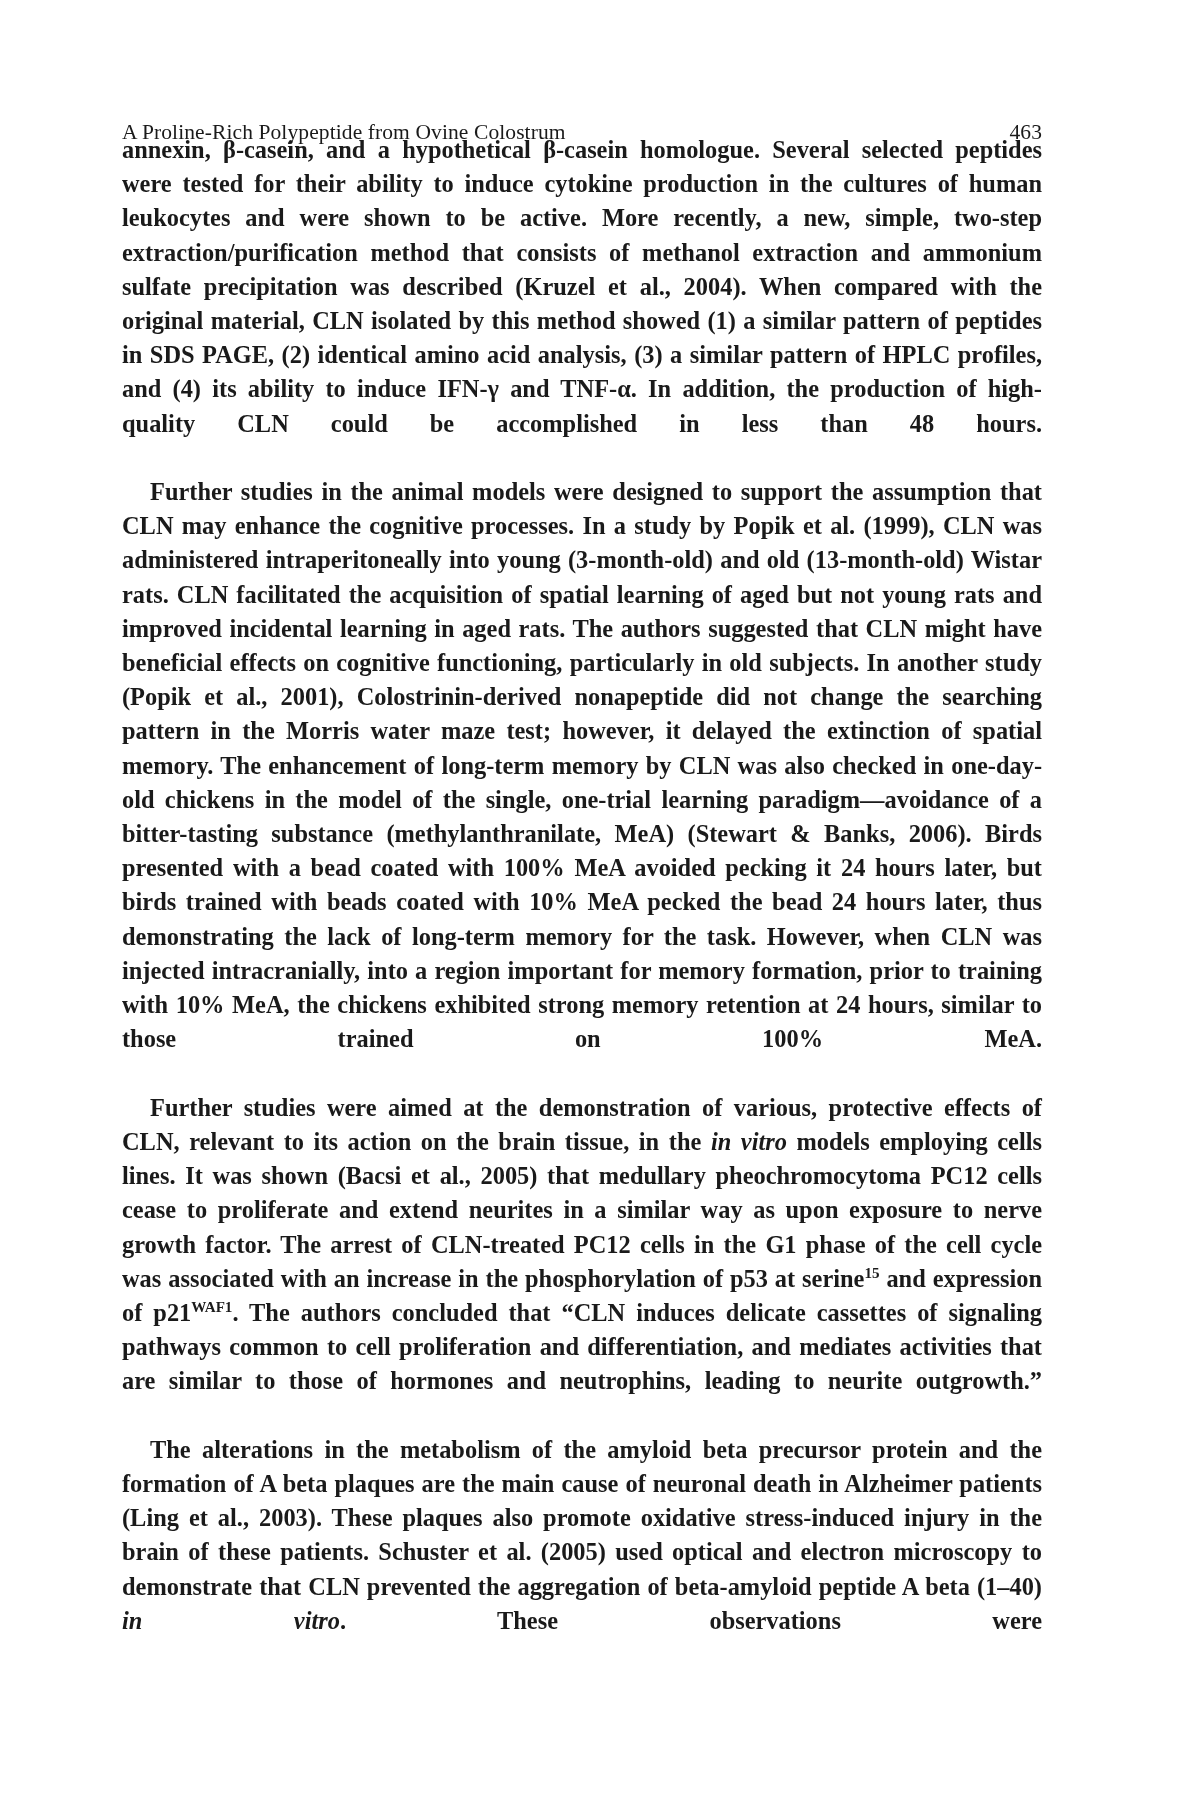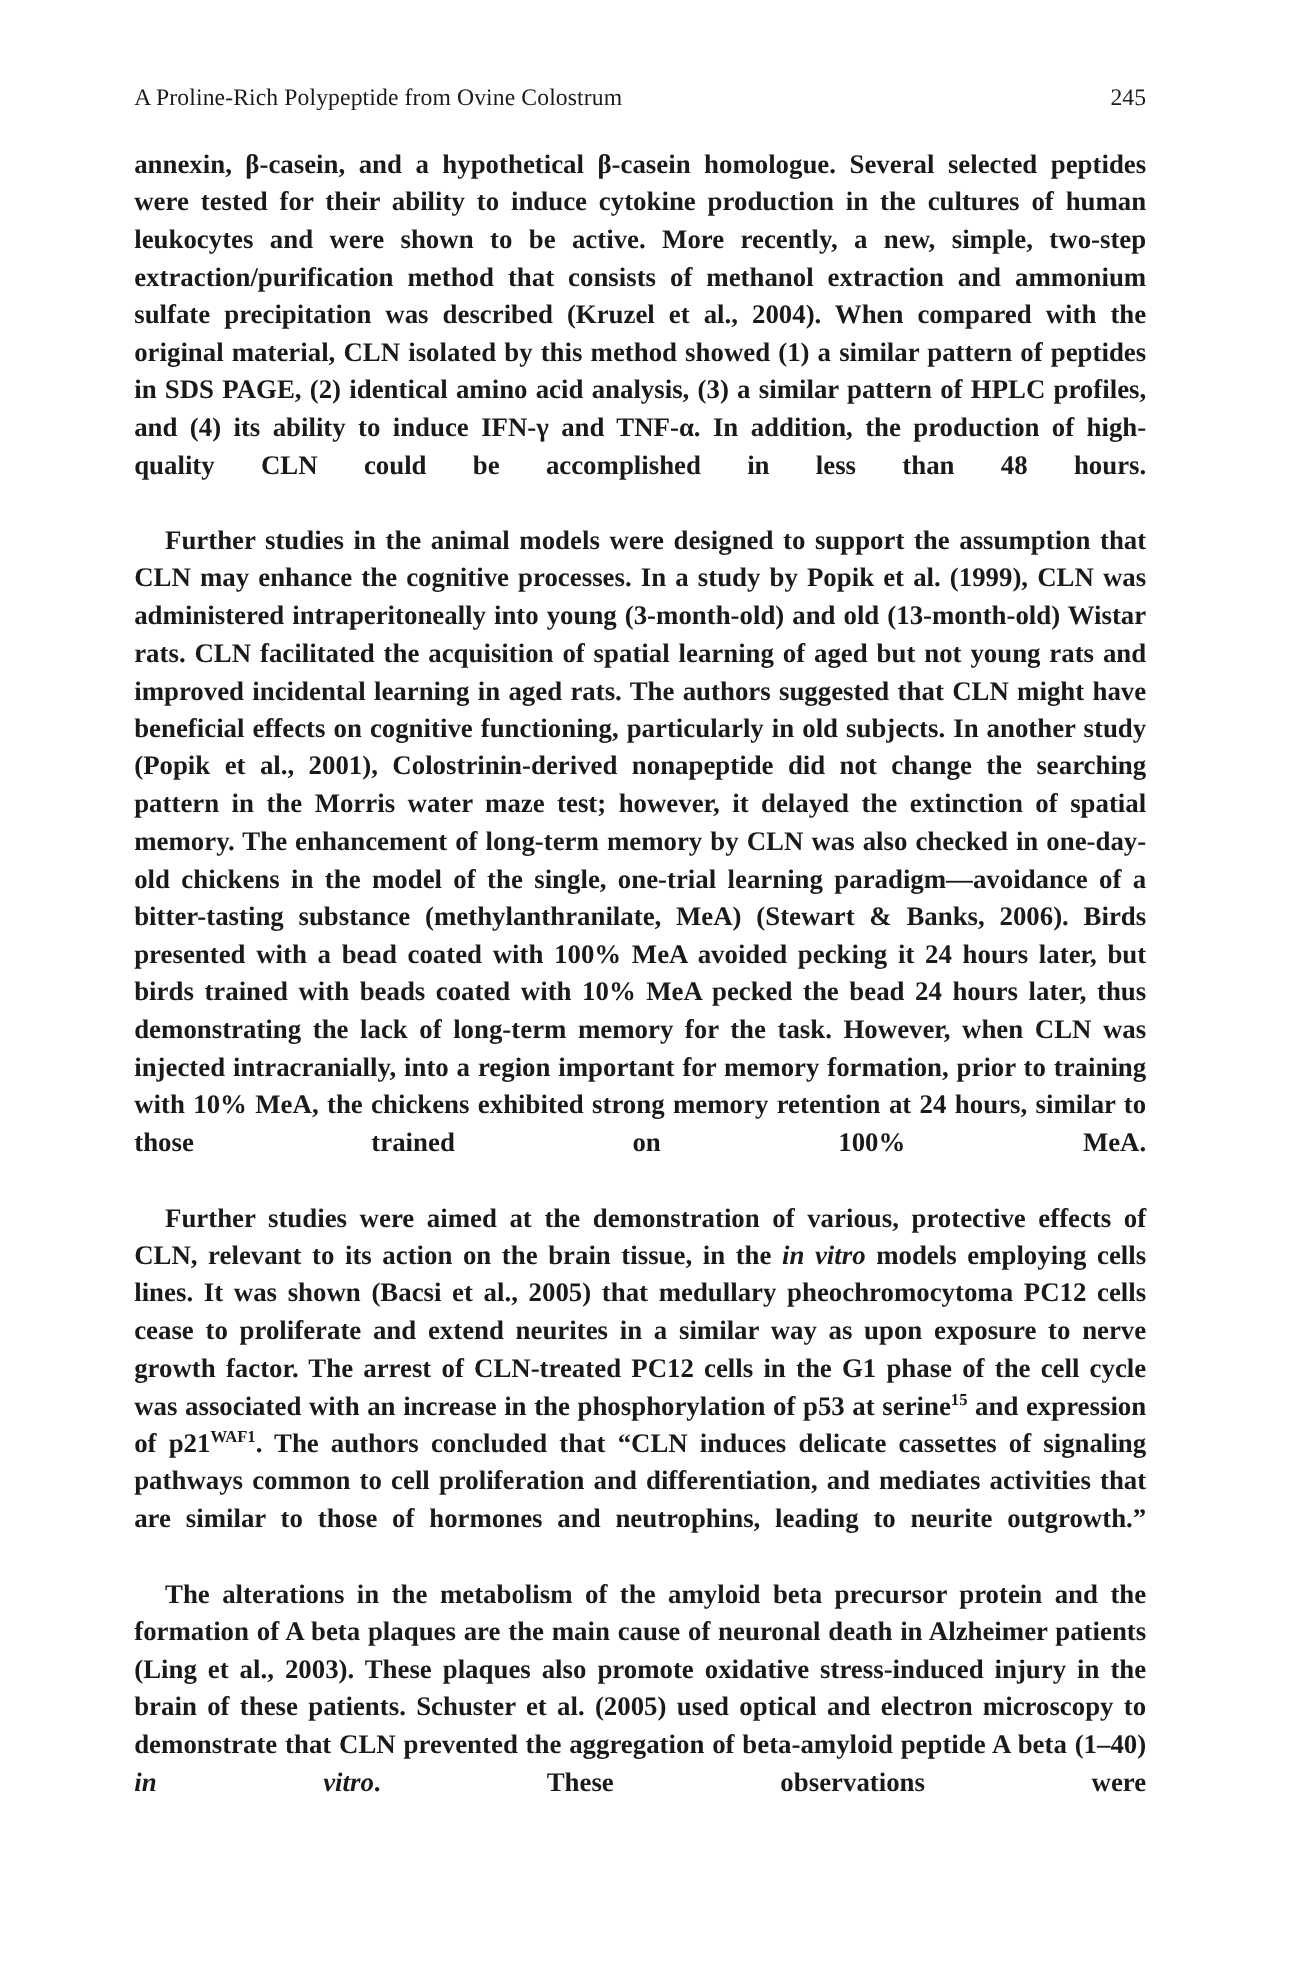--- a/index.html
+++ b/index.html
@@ -33,20 +33,21 @@
     height: 30px;
     display: flex;
     align-items: baseline;
     justify-content: space-between;
     font-size: 21.5px;
     letter-spacing: 0.1px;
     color: #1a1a1a;
   }
   .running-head .rh-title {
     white-space: nowrap;
+    margin-top: 44px;
   }
   .running-head .rh-folio {
     white-space: nowrap;
     font-size: 21.5px;
   }
 
   
   .body-block {
     position: absolute;
     left: 122px;
@@ -85,21 +86,21 @@
     font-style: italic;
   }
 </style>
 </head>
 <body>
 
 <div class="page">
 
   <div class="running-head">
     <span class="rh-title">A Proline-Rich Polypeptide from Ovine Colostrum</span>
-    <span class="rh-folio">245</span>
+    <span class="rh-folio">463</span>
   </div>
 
   <div class="body-block">
     <p class="para">annexin, β-casein, and a hypothetical β-casein homologue. Several selected peptides were tested for their ability to induce cytokine production in the cultures of human leukocytes and were shown to be active. More recently, a new, simple, two-step extraction/purification method that consists of methanol extraction and ammonium sulfate precipitation was described (Kruzel et al., 2004). When compared with the original material, CLN isolated by this method showed (1) a similar pattern of peptides in SDS PAGE, (2) identical amino acid analysis, (3) a similar pattern of HPLC profiles, and (4) its ability to induce IFN-γ and TNF-α. In addition, the production of high-quality CLN could be accomplished in less than 48 hours.</p>
     <p class="para">Further studies in the animal models were designed to support the assumption that CLN may enhance the cognitive processes. In a study by Popik et al. (1999), CLN was administered intraperitoneally into young (3-month-old) and old (13-month-old) Wistar rats. CLN facilitated the acquisition of spatial learning of aged but not young rats and improved incidental learning in aged rats. The authors suggested that CLN might have beneficial effects on cognitive functioning, particularly in old subjects. In another study (Popik et al., 2001), Colostrinin-derived nonapeptide did not change the searching pattern in the Morris water maze test; however, it delayed the extinction of spatial memory. The enhancement of long-term memory by CLN was also checked in one-day-old chickens in the model of the single, one-trial learning paradigm—avoidance of a bitter-tasting substance (methylanthranilate, MeA) (Stewart &amp; Banks, 2006). Birds presented with a bead coated with 100% MeA avoided pecking it 24 hours later, but birds trained with beads coated with 10% MeA pecked the bead 24 hours later, thus demonstrating the lack of long-term memory for the task. However, when CLN was injected intracranially, into a region important for memory formation, prior to training with 10% MeA, the chickens exhibited strong memory retention at 24 hours, similar to those trained on 100% MeA.</p>
     <p class="para">Further studies were aimed at the demonstration of various, protective effects of CLN, relevant to its action on the brain tissue, in the <i>in vitro</i> models employing cells lines. It was shown (Bacsi et al., 2005) that medullary pheochromocytoma PC12 cells cease to proliferate and extend neurites in a similar way as upon exposure to nerve growth factor. The arrest of CLN-treated PC12 cells in the G1 phase of the cell cycle was associated with an increase in the phosphorylation of p53 at serine<sup>15</sup> and expression of p21<sup>WAF1</sup>. The authors concluded that “CLN induces delicate cassettes of signaling pathways common to cell proliferation and differentiation, and mediates activities that are similar to those of hormones and neutrophins, leading to neurite outgrowth.”</p>
     <p class="para">The alterations in the metabolism of the amyloid beta precursor protein and the formation of A beta plaques are the main cause of neuronal death in Alzheimer patients (Ling et al., 2003). These plaques also promote oxidative stress-induced injury in the brain of these patients. Schuster et al. (2005) used optical and electron microscopy to demonstrate that CLN prevented the aggregation of beta-amyloid peptide A beta (1–40) <i>in vitro</i>. These observations were</p>
   </div>
 
 </div>

